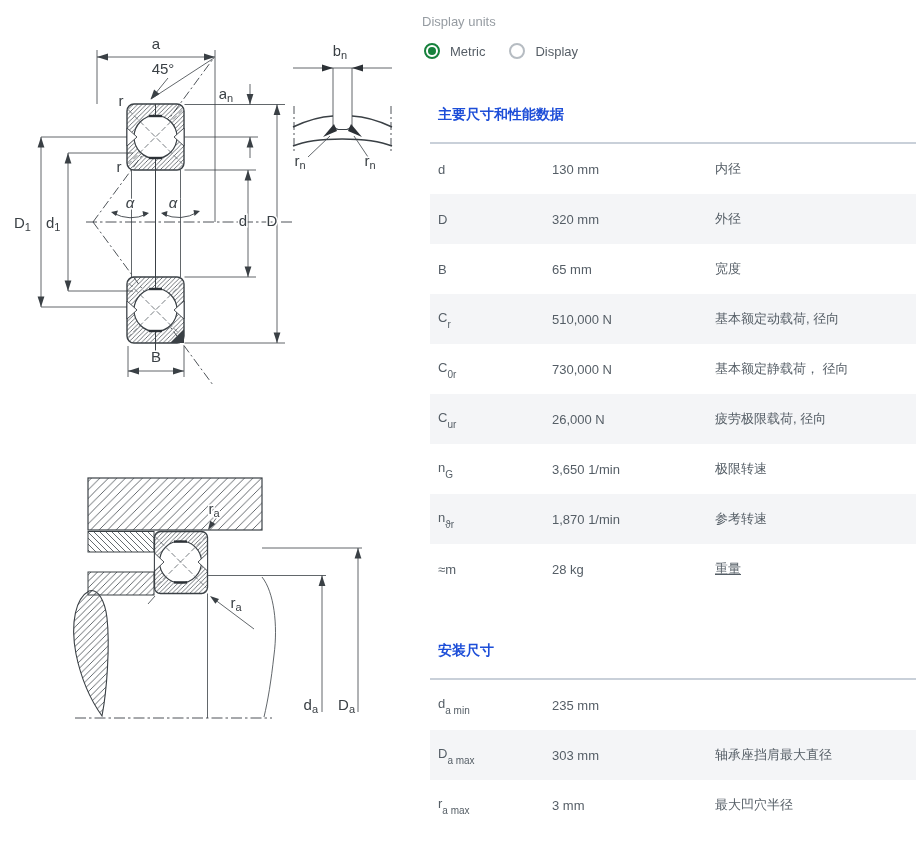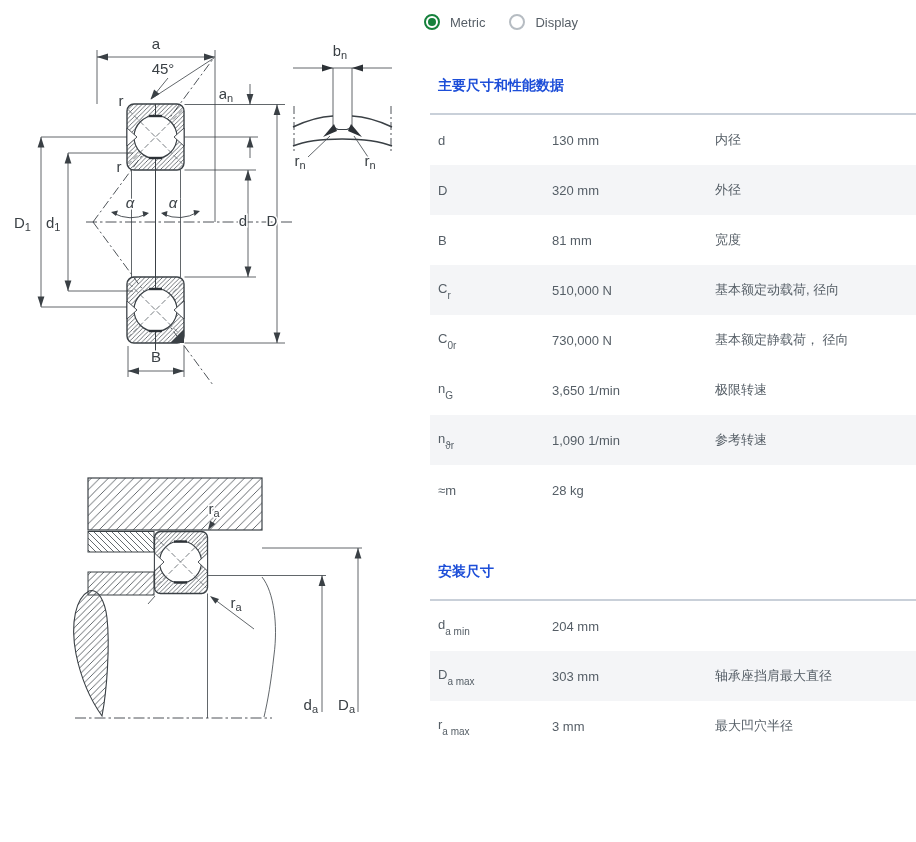--- a/index.html
+++ b/index.html
@@ -215,20 +215,21 @@
         <text x="370" y="166" text-anchor="middle" class="dlab"><tspan>r</tspan><tspan class="sub" dy="3">n</tspan></text>
         <text x="214" y="514" text-anchor="middle" class="dlab"><tspan>r</tspan><tspan class="sub" dy="3">a</tspan></text>
         <text x="236" y="608" text-anchor="middle" class="dlab"><tspan>r</tspan><tspan class="sub" dy="3">a</tspan></text>
         <text x="318" y="710" text-anchor="end" class="dlab"><tspan>d</tspan><tspan class="sub" dy="3">a</tspan></text>
         <text x="355" y="710" text-anchor="end" class="dlab"><tspan>D</tspan><tspan class="sub" dy="3">a</tspan></text>
       </g>
 </svg>
 </div>
 
 <div class="right">
+  <div class="du-label">Display units</div>
   <div class="du-opts" id="du-opts">
       <label class="du-opt">
         <span class="radio selected">
           <span class="dot"></span>
         </span>
         <span class="du-text">Metric</span>
       </label>
       <label class="du-opt">
         <span class="radio">
           <span class="dot"></span>
@@ -244,54 +245,60 @@
         <span class="c2">130 mm</span>
         <span class="c3">内径</span>
       </div>
       <div class="row alt">
         <span class="c1">D</span>
         <span class="c2">320 mm</span>
         <span class="c3">外径</span>
       </div>
       <div class="row">
         <span class="c1">B</span>
-        <span class="c2">81 mm</span>
+        <span class="c2">65 mm</span>
         <span class="c3">宽度</span>
       </div>
       <div class="row alt">
         <span class="c1">C<sub>r</sub></span>
         <span class="c2">510,000 N</span>
         <span class="c3">基本额定动载荷, 径向</span>
       </div>
       <div class="row">
         <span class="c1">C<sub>0r</sub></span>
         <span class="c2">730,000 N</span>
         <span class="c3">基本额定静载荷， 径向</span>
       </div>
+      <div class="row alt">
+        <span class="c1">C<sub>ur</sub></span>
+        <span class="c2">26,000 N</span>
+        <span class="c3">疲劳极限载荷, 径向</span>
+      </div>
       <div class="row">
         <span class="c1">n<sub>G</sub></span>
         <span class="c2">3,650 1/min</span>
         <span class="c3">极限转速</span>
       </div>
       <div class="row alt">
         <span class="c1">n<sub>ϑr</sub></span>
-        <span class="c2">1,090 1/min</span>
+        <span class="c2">1,870 1/min</span>
         <span class="c3">参考转速</span>
       </div>
       <div class="row">
         <span class="c1">≈m</span>
         <span class="c2">28 kg</span>
+        <span class="c3 u">重量</span>
       </div>
     </div>
 
   <h2 class="sec second">安装尺寸</h2>
   <div class="tbl" id="mount-rows">
       <div class="row">
         <span class="c1">d<sub>a min</sub></span>
-        <span class="c2">204 mm</span>
+        <span class="c2">235 mm</span>
       </div>
       <div class="row alt">
         <span class="c1">D<sub>a max</sub></span>
         <span class="c2">303 mm</span>
         <span class="c3">轴承座挡肩最大直径</span>
       </div>
       <div class="row">
         <span class="c1">r<sub>a max</sub></span>
         <span class="c2">3 mm</span>
         <span class="c3">最大凹穴半径</span>

